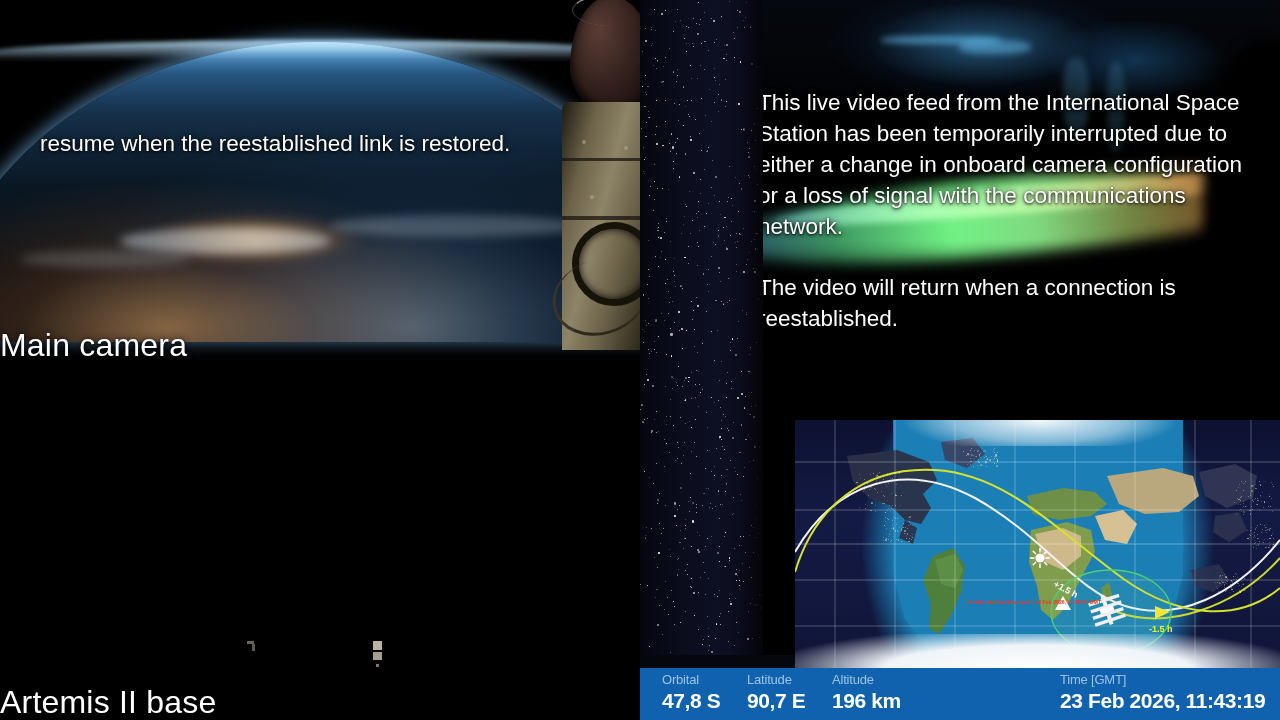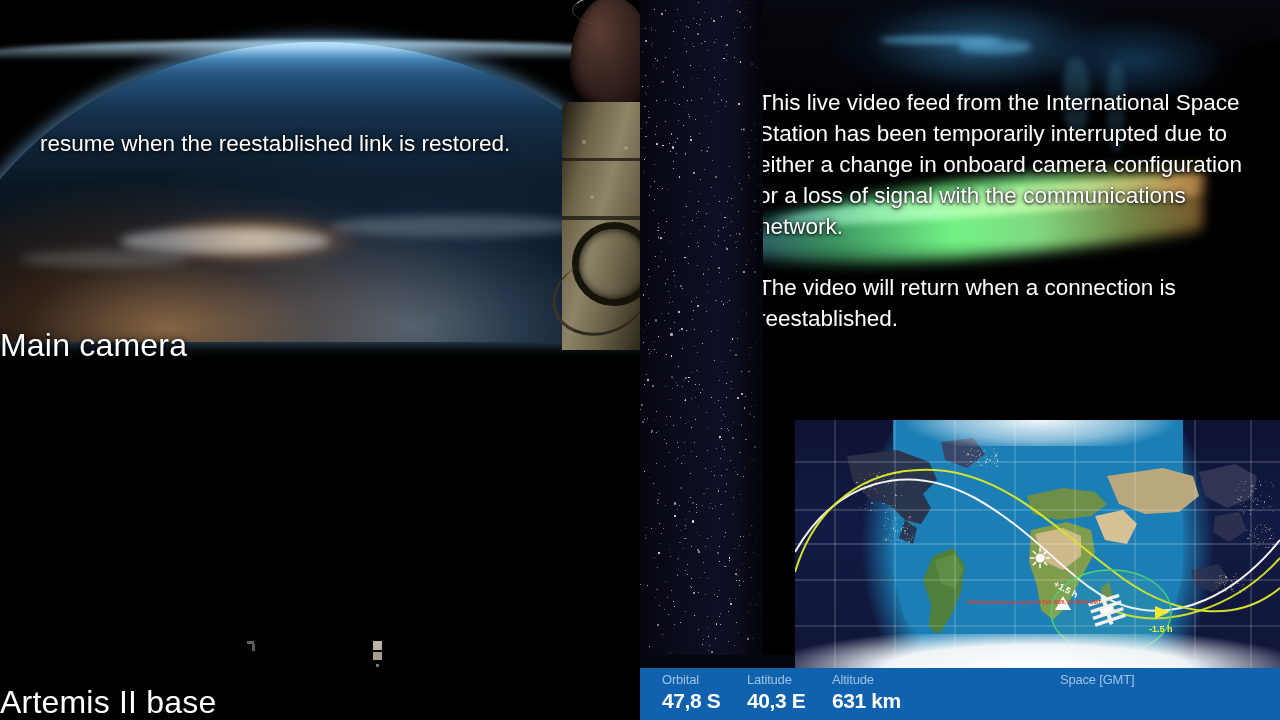--- a/index.html
+++ b/index.html
@@ -1466,24 +1466,25 @@
     </div>
 
   <div id="telem-darkband"></div>
   <div id="telemetry">
     <div class="tcell" style="left:22px;">
       <div class="tlabel">Orbital</div>
       <div class="tvalue">47,8 S</div>
     </div>
     <div class="tcell" style="left:107px;">
       <div class="tlabel">Latitude</div>
-      <div class="tvalue">40,3 E</div>
+      <div class="tvalue">90,7 E</div>
     </div>
     <div class="tcell" style="left:192px;">
       <div class="tlabel">Altitude</div>
-      <div class="tvalue">631 km</div>
+      <div class="tvalue">196 km</div>
     </div>
     <div class="tcell" style="left:420px;">
-      <div class="tlabel">Space [GMT]</div>
+      <div class="tlabel">Time [GMT]</div>
+      <div class="tvalue">23 Feb 2026, 11:43:19</div>
     </div>
   </div>
 
 </div>
 
 </body></html>

